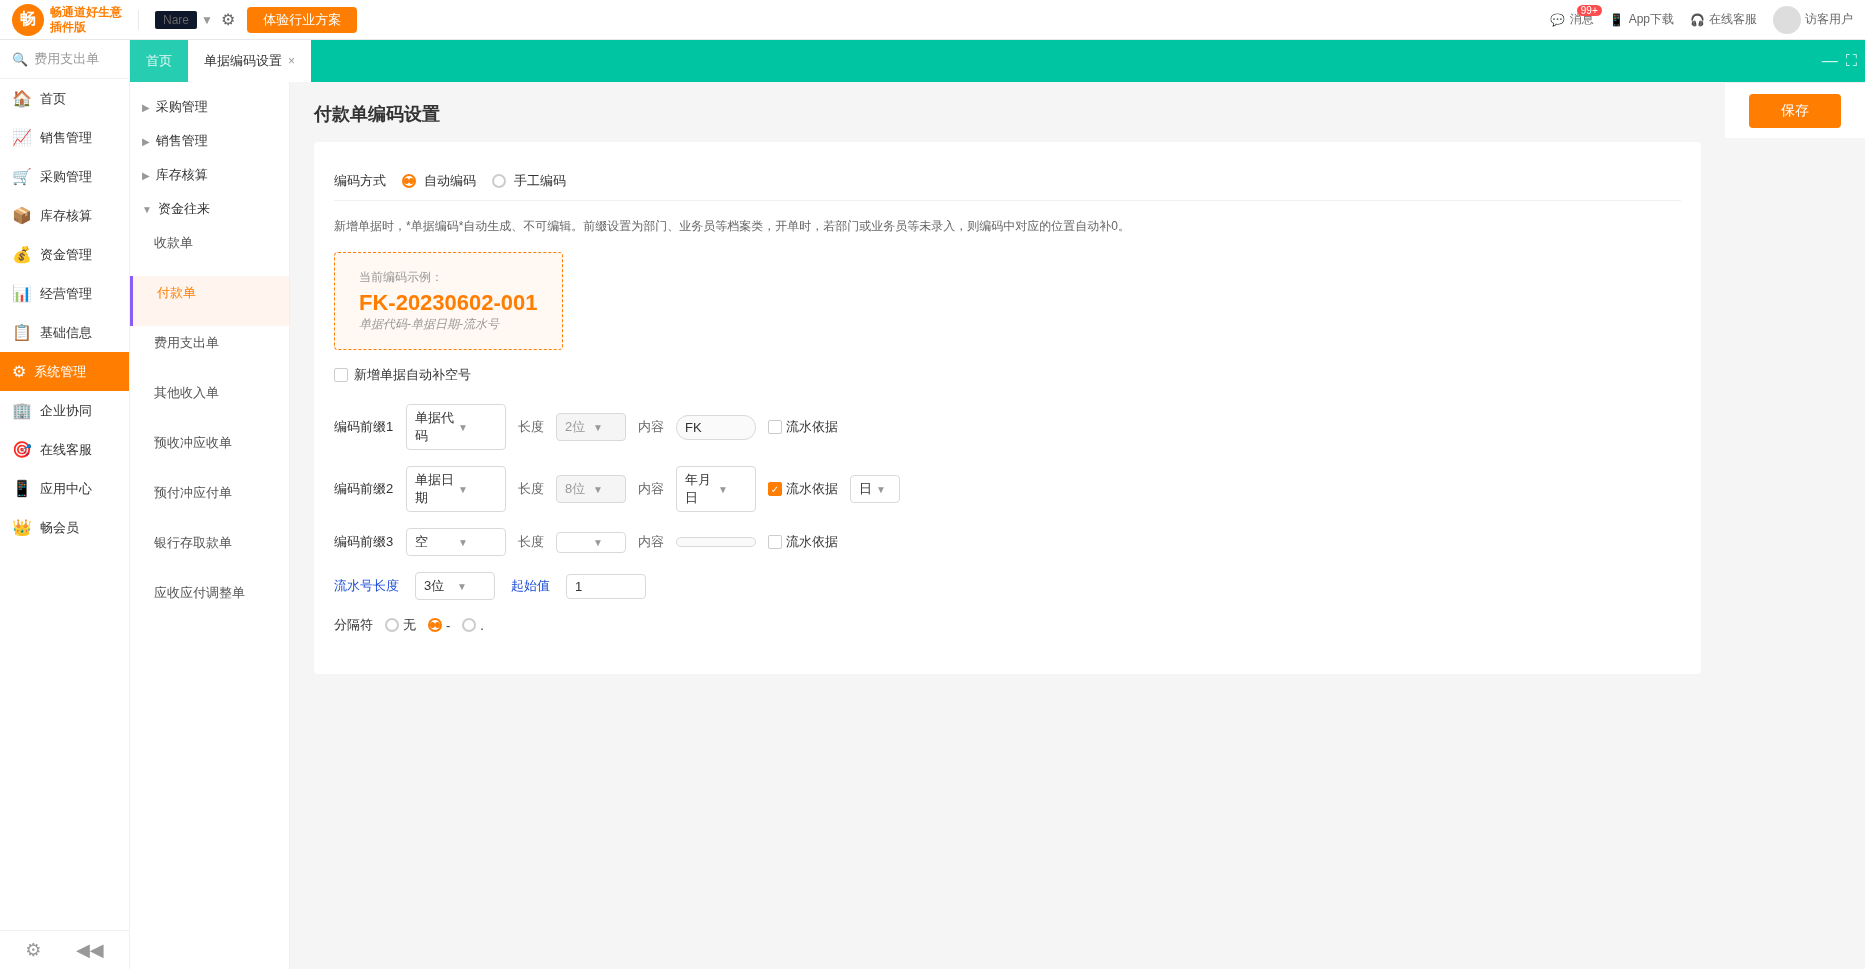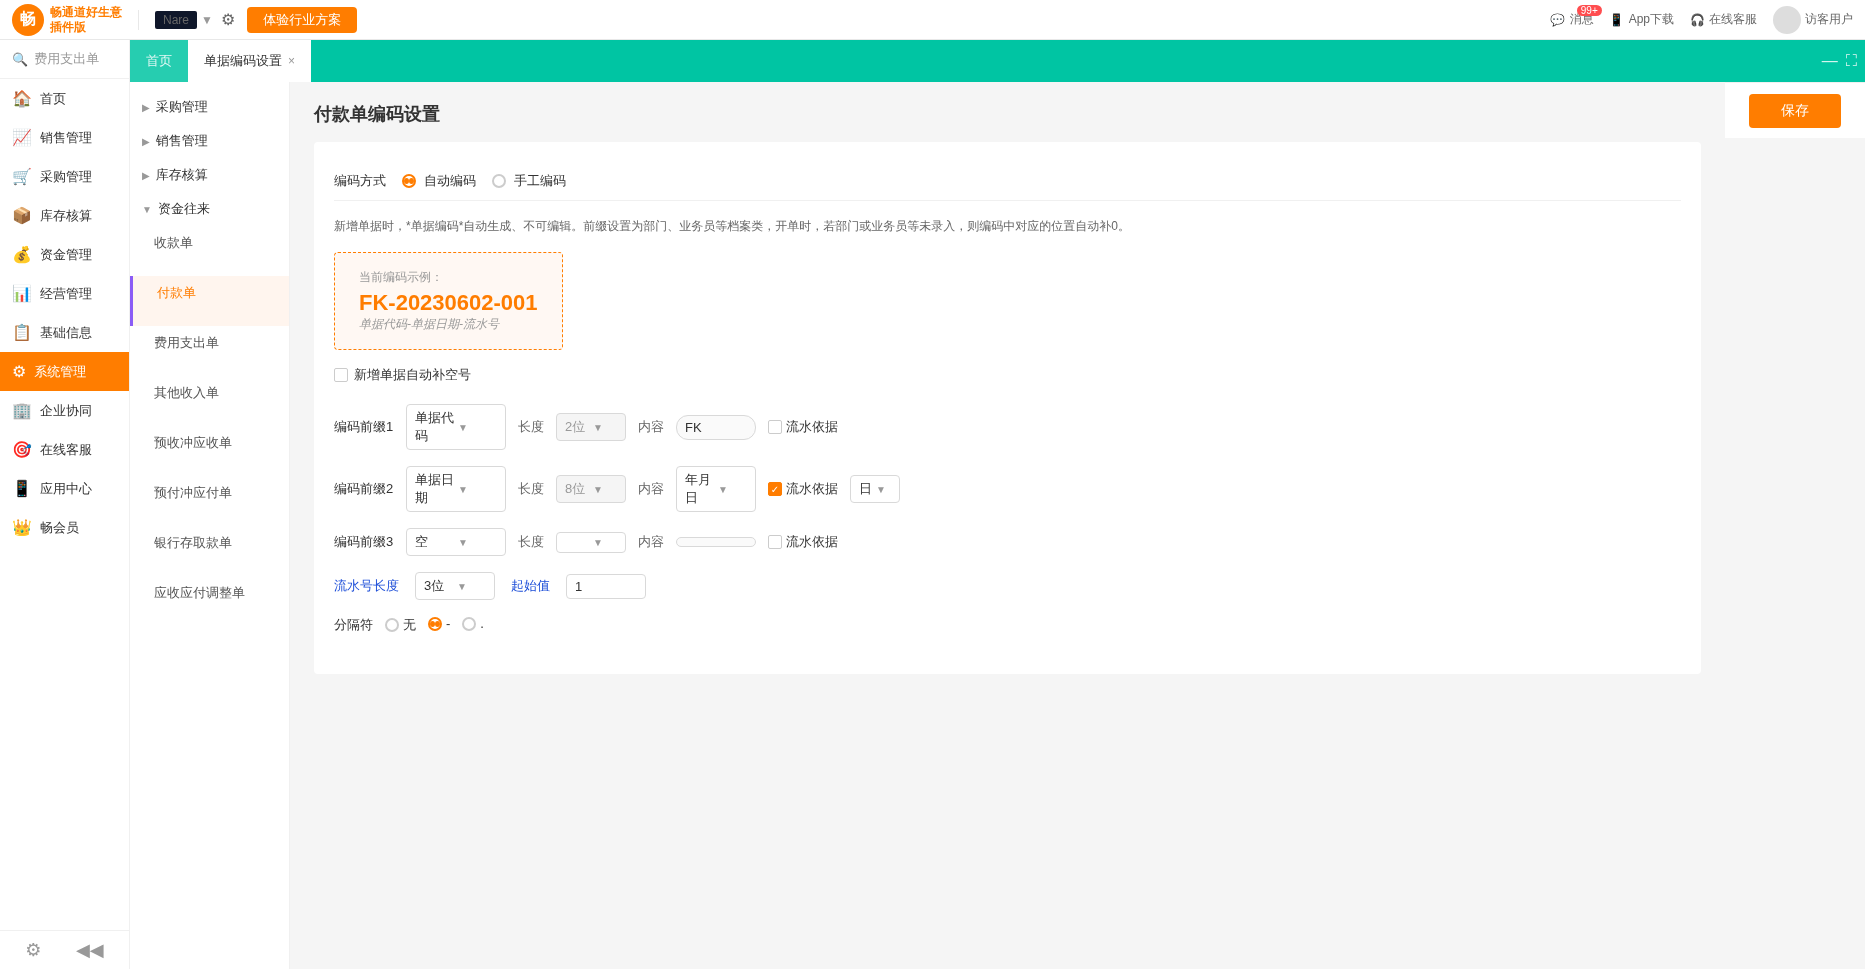--- a/index.html
+++ b/index.html
@@ -92,21 +92,21 @@
     .content-value { font-size: 13px; color: #333; padding: 4px 8px; border: 1px solid #d9d9d9; border-radius: 12px; min-width: 80px; background: #fafafa; }
     .checkbox-group { display: flex; align-items: center; gap: 4px; font-size: 13px; color: #333; cursor: pointer; }
     .checkbox-group .checkbox-box { cursor: pointer; }
 
     
     .serial-row { display: flex; align-items: center; gap: 16px; margin-bottom: 16px; }
     .serial-label { font-size: 13px; color: #1d4ed8; white-space: nowrap; }
     .form-input-sm { border: 1px solid #d9d9d9; border-radius: 4px; padding: 4px 8px; font-size: 13px; color: #333; width: 80px; }
 
     
-    .sep-row { display: flex; align-items: flex-start; gap: 12px; margin-bottom: 20px; }
+    .sep-row { display: flex; align-items: center; gap: 12px; margin-bottom: 20px; }
     .sep-label { font-size: 13px; color: #333; }
     .sep-radio { display: flex; align-items: center; gap: 4px; cursor: pointer; font-size: 13px; }
 
     
     .bottom-bar { height: 56px; background: #fff; border-top: 1px solid #f0f0f0; display: flex; align-items: center; justify-content: flex-end; padding: 0 24px; flex-shrink: 0; }
     .save-btn { background: #ff7d00; color: #fff; border: none; padding: 8px 32px; border-radius: 4px; font-size: 14px; cursor: pointer; }
 
     
     .day-select { display: flex; align-items: center; border: 1px solid #d9d9d9; border-radius: 4px; padding: 4px 8px; min-width: 50px; background: #fff; cursor: pointer; gap: 4px; }
     .day-select span { font-size: 13px; color: #333; }

